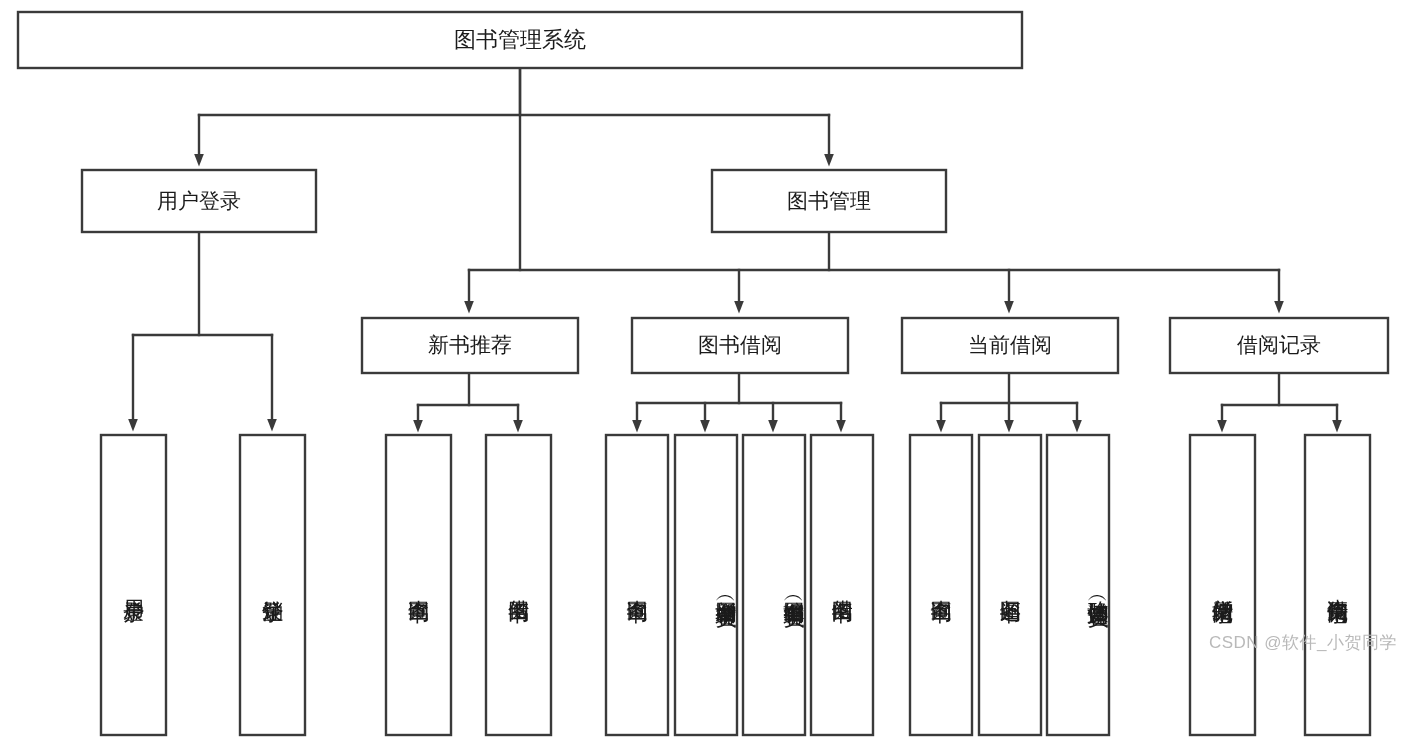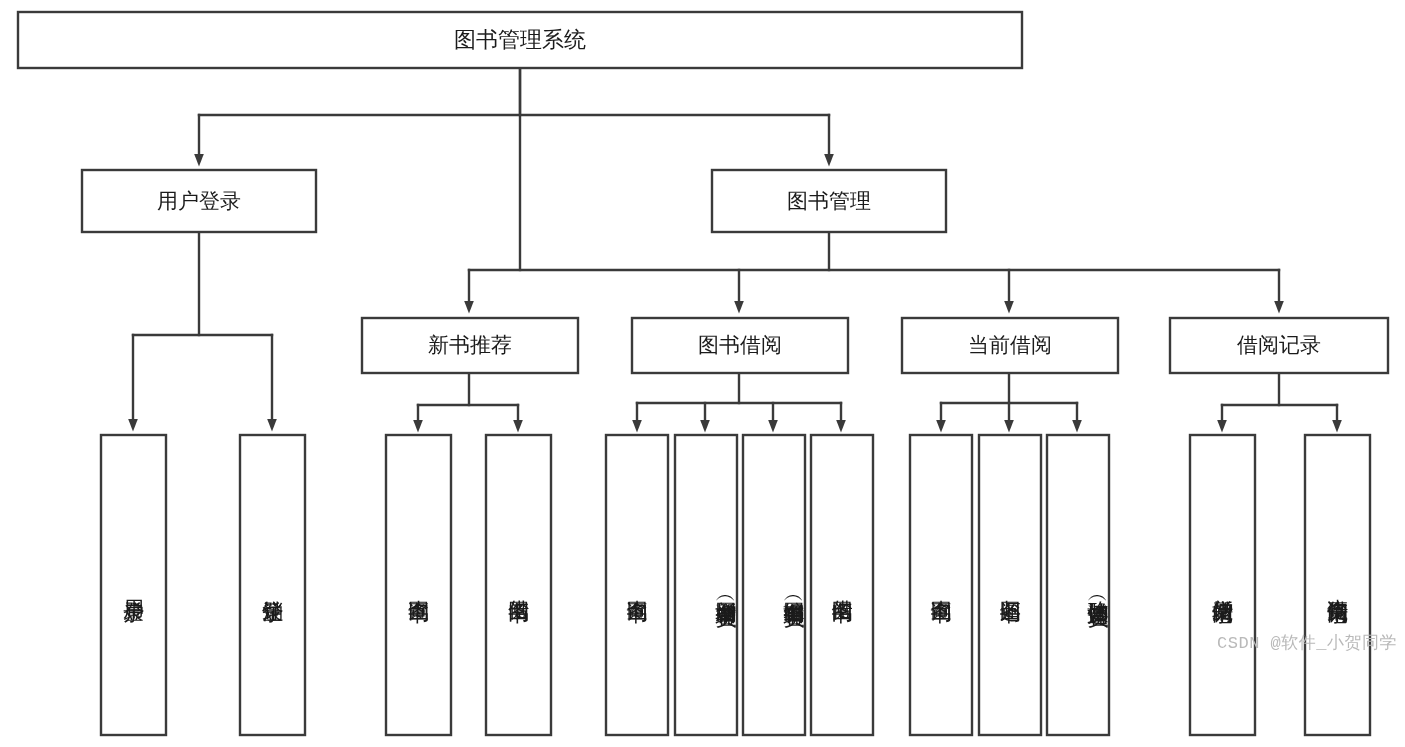--- a/index.html
+++ b/index.html
@@ -62,21 +62,21 @@
     text-orientation: upright;
     letter-spacing: 1px;
     text-align: center;
     white-space: nowrap;
     pointer-events: none;
   }
   .watermark {
     position: absolute;
     right: 8px;
     bottom: 5px;
-    font-family: Liberation Mono, monospace;
+    font-family: Liberation Sans, sans-serif;
     font-size: 17px;
     color: #b9b9b9;
     letter-spacing: 0.5px;
     white-space: nowrap;
   }
 </style>
 </head>
 <body>
 
 <div id="diagram-root">

